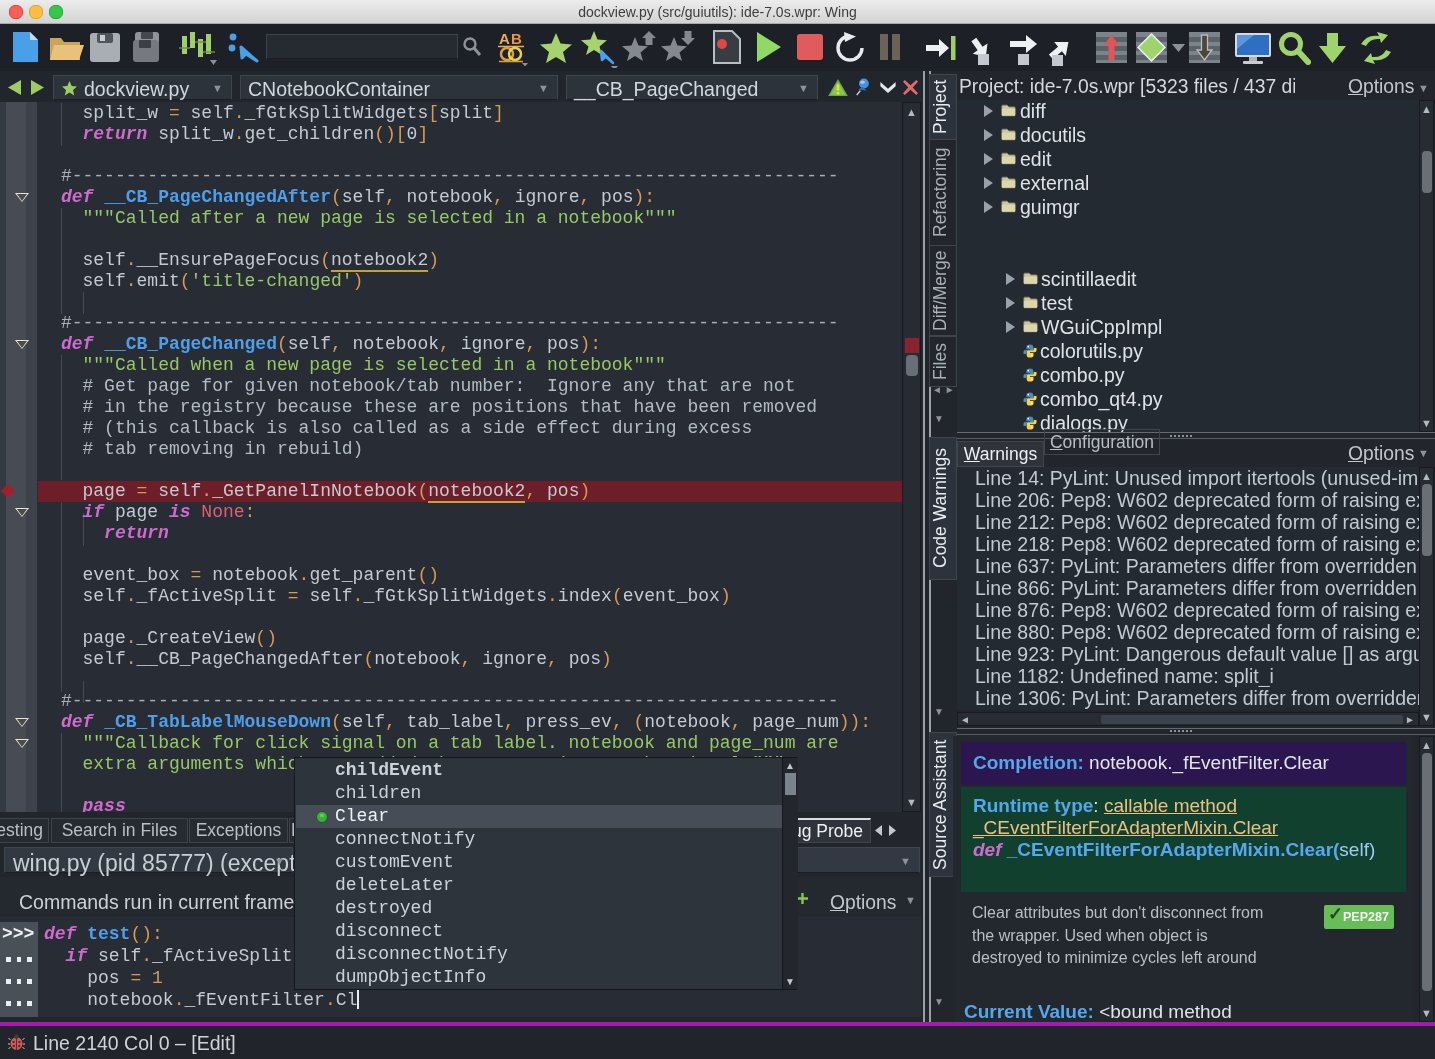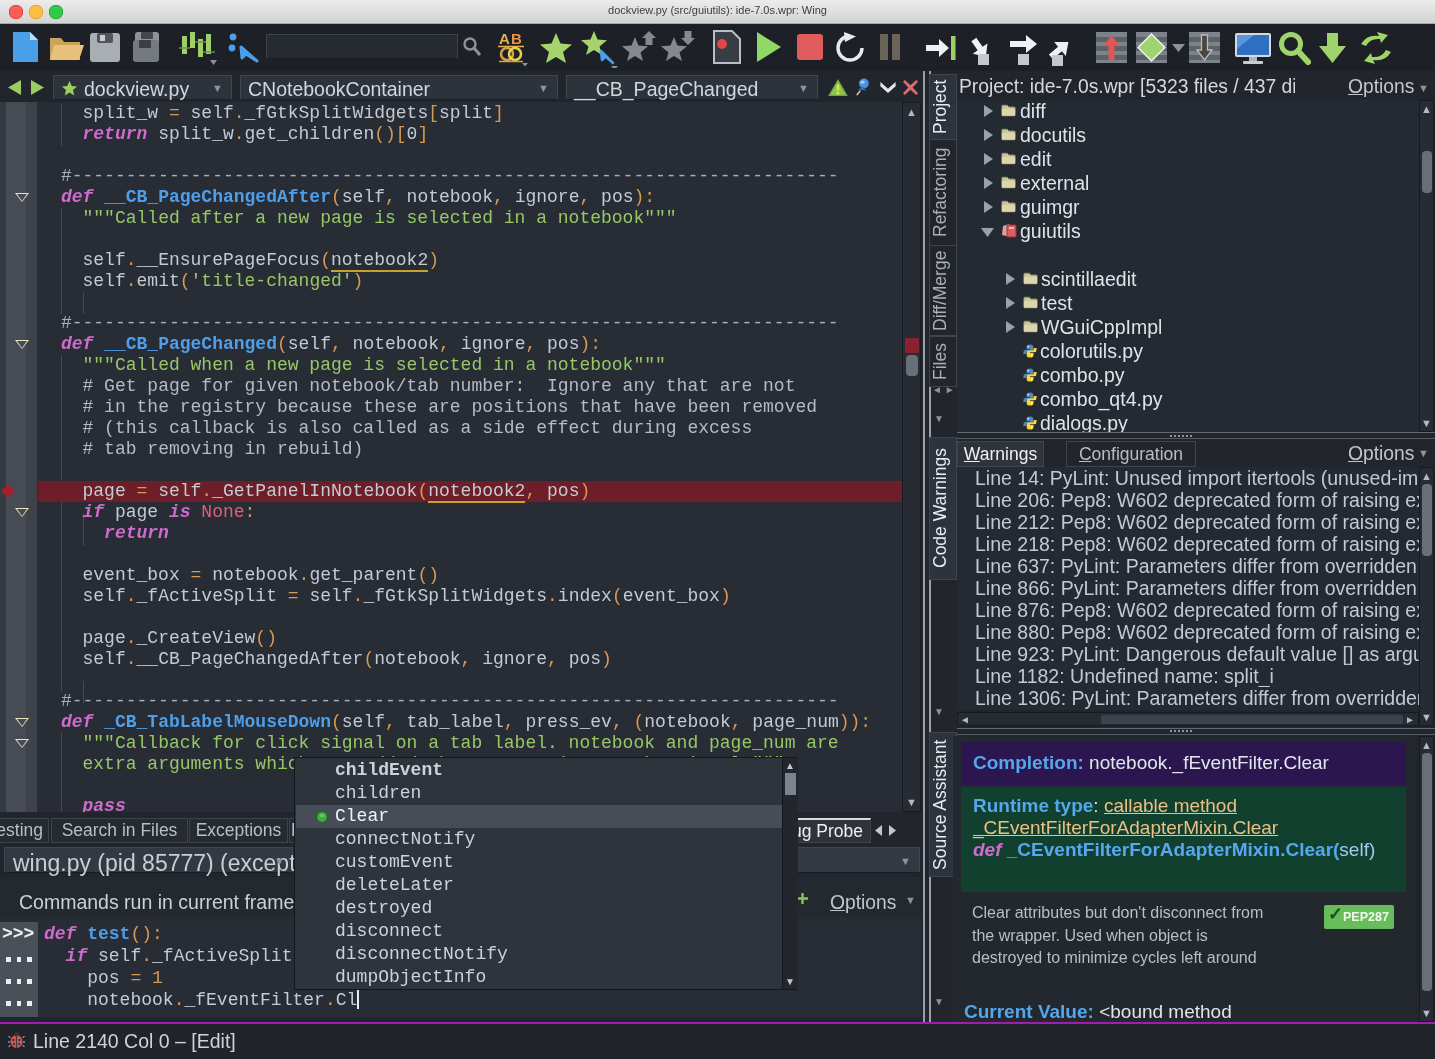--- a/index.html
+++ b/index.html
@@ -3,21 +3,21 @@
 <meta charset="utf-8">
 <style>
   html,body{margin:0;padding:0;}
   body{width:1435px;height:1059px;position:relative;overflow:hidden;background:#21262c;
        font-family:"Liberation Sans",sans-serif;}
   .a{position:absolute;}
   .mono{font-family:"Liberation Mono",monospace;}
   
   #titlebar{left:0;top:0;width:1435px;height:23px;background:linear-gradient(#ececec,#d3d3d3);border-bottom:1px solid #a9a9a9;}
   .tl{width:12px;height:12px;border-radius:6px;top:5px;}
-  #ttext{width:1435px;top:4px;text-align:center;font-size:11px;color:#3d3d3d;}
+  #ttext{width:1435px;top:4px;text-align:center;font-size:14px;color:#3d3d3d;}
   
   #toolbar{left:0;top:24px;width:1435px;height:47px;background:#1d2127;}
   
   #comborow{left:0;top:71px;width:921px;height:31px;background:#21262d;border-bottom:1px solid #15181d;}
   .combo{height:25px;top:75px;background:#2d333b;border:1px solid #40464e;border-bottom-color:#1a1e23;box-sizing:border-box;color:#d2d7dd;font-size:19.5px;}
   .cbtext{top:2px;white-space:nowrap;}
   .carr{color:#8d939b;font-size:11px;top:6px;}
   
   #editor{left:0;top:102px;width:921px;height:710px;background:#272c35;overflow:hidden;}
   #gut1{left:0;top:0;width:6px;height:710px;background:#343a42;}
@@ -363,21 +363,21 @@
     <div class="a" style="left:27px;top:167px;width:4.5px;height:4.5px;background:#eceff2;"></div>
     <div class="a" style="left:6px;top:189px;width:4.5px;height:4.5px;background:#eceff2;"></div>
     <div class="a" style="left:16.5px;top:189px;width:4.5px;height:4.5px;background:#eceff2;"></div>
     <div class="a" style="left:27px;top:189px;width:4.5px;height:4.5px;background:#eceff2;"></div>
   <pre class="a mono" style="margin:0;left:44px;top:110.5px;font-size:18px;line-height:22px;color:#c3cad2;"><i class="k">def</i> <i class="fn">test</i><i class="o">():</i>
   <i class="k">if</i> self<i class="o">.</i>_fActiveSplit
     pos <i class="o">=</i> <i class="o">1</i>
     notebook<i class="o">.</i>_fEventFilter<i class="o">.</i>Cl</pre>
   <div class="a" style="left:357px;top:177px;width:2px;height:20px;background:#e8ecf0;"></div>
 </div>
-<div class="a" id="statusbar" style="left:0;top:1022px;width:1435px;height:37px;background:#21252b;border-top:2px solid #a21caf;box-sizing:border-box;">
+<div class="a" id="statusbar" style="left:0;top:1022px;width:1435px;height:37px;background:#21252b;border-top:4px solid #a21caf;box-sizing:border-box;">
   <svg class="a" style="left:8px;top:8px;" width="17" height="17" viewBox="0 0 17 17">
       <ellipse cx="8.5" cy="9.5" rx="6" ry="6.5" fill="#e05555"></ellipse>
       <circle cx="8.5" cy="2.5" r="2.2" fill="#3a3a3a"></circle>
       <line x1="8.5" y1="4" x2="8.5" y2="16" stroke="#3a3a3a" stroke-width="1.2"></line>
       <circle cx="5.5" cy="8" r="1.2" fill="#3a3a3a"></circle>
       <circle cx="11.5" cy="8" r="1.2" fill="#3a3a3a"></circle>
       <circle cx="5.8" cy="12" r="1.2" fill="#3a3a3a"></circle>
       <circle cx="11.2" cy="12" r="1.2" fill="#3a3a3a"></circle>
       <g stroke="#c8ccd0" stroke-width="1">
         <line x1="2.5" y1="6" x2="0.5" y2="4"></line>
@@ -453,31 +453,20 @@
       <div class="a trow" style="left:0;top:95px;width:477px;height:24px;line-height:24px;">
         <svg class="a" style="left:26px;top:6px;" width="10" height="12" viewBox="0 0 10 12">
           <path d="M1 0 L10 6 L1 12 Z" fill="#9aa1a9"></path>
         </svg>
         <svg class="a" style="left:44px;top:5px;" width="15" height="13" viewBox="0 0 17 14">
           <path d="M1 2 Q1 1 2 1 L7 1 L9 3 L15 3 Q16 3 16 4 L16 12 Q16 13 15 13 L2 13 Q1 13 1 12 Z" fill="#ccc69c" stroke="#8a8668" stroke-width="1"></path>
           <path d="M1 5 L16 5 L16 12 Q16 13 15 13 L2 13 Q1 13 1 12 Z" fill="#dcd6ac"></path>
         </svg>
         <span class="a" style="left:63px;top:0;">guimgr</span>
       </div>
-      <div class="a trow" style="left:0;top:119px;width:477px;height:24px;line-height:24px;">
-        <svg class="a" style="left:24px;top:8px;" width="13" height="10" viewBox="0 0 13 10">
-          <path d="M0 1 L13 1 L6.5 10 Z" fill="#9aa1a9"></path>
-        </svg>
-        <svg class="a" style="left:44px;top:4px;" width="17" height="15" viewBox="0 0 17 15">
-          <path d="M2 3 L8 1 L10 4 L9 14 L1 12 Z" fill="#e0a0a0"></path>
-          <path d="M6 2 L14 2 Q15 2 15 3 L15 13 Q15 14 14 14 L6 14 Z" fill="#d95f5f" stroke="#993333" stroke-width="1"></path>
-          <path d="M8 4 L13 4 L13 6 L8 6 Z" fill="#f0b6b6"></path>
-        </svg>
-        <span class="a" style="left:63px;top:0;">guiutils</span>
-      </div>
       <div class="a trow" style="left:0;top:167px;width:477px;height:24px;line-height:24px;">
         <svg class="a" style="left:48px;top:6px;" width="10" height="12" viewBox="0 0 10 12">
           <path d="M1 0 L10 6 L1 12 Z" fill="#9aa1a9"></path>
         </svg>
         <svg class="a" style="left:66px;top:5px;" width="15" height="13" viewBox="0 0 17 14">
           <path d="M1 2 Q1 1 2 1 L7 1 L9 3 L15 3 Q16 3 16 4 L16 12 Q16 13 15 13 L2 13 Q1 13 1 12 Z" fill="#ccc69c" stroke="#8a8668" stroke-width="1"></path>
           <path d="M1 5 L16 5 L16 12 Q16 13 15 13 L2 13 Q1 13 1 12 Z" fill="#dcd6ac"></path>
         </svg>
         <span class="a" style="left:84px;top:0;">scintillaedit</span>
       </div>
@@ -541,21 +530,21 @@
   <div class="a sbtrack" style="left:498px;top:29px;width:15px;height:332px;">
     <div class="a sbarr" style="top:2px;">▲</div>
     <div class="a sbthumb" style="left:2px;top:50px;width:10px;height:42px;"></div>
     <div class="a sbarr" style="bottom:2px;">▼</div>
   </div>
   <div class="a" style="left:36px;top:361px;width:478px;height:1px;background:#636a72;"></div>
   <div class="a" style="left:36px;top:367px;width:478px;height:1px;background:#565d65;"></div>
   <div class="a" style="left:248px;top:362.5px;width:24px;height:4px;background-image:radial-gradient(circle,#8d939a 30%,transparent 36%);background-size:4px 4px;"></div>
 
   <div class="a htab act" style="left:36px;top:370px;width:87px;line-height:24px;"><u>W</u>arnings</div>
-  <div class="a htab" style="left:123px;top:370px;width:130px;line-height:24px;margin-left:22px;"><u>C</u>onfiguration</div>
+  <div class="a htab" style="left:123px;top:358px;width:116px;line-height:24px;"><u>C</u>onfiguration</div>
   <div class="a opt" style="left:427px;top:372px;"><u>O</u>ptions</div>
   <div class="a carr" style="left:497px;top:376px;">▼</div>
   <div class="a list" id="wlist" style="left:36px;top:396px;width:462px;height:243px;overflow:hidden;">
       <div class="a wrow" style="left:0;top:0px;width:462px;height:22px;line-height:22px;padding-left:18px;box-sizing:border-box;">Line 14: PyLint: Unused import itertools (unused-import)</div>
       <div class="a wrow" style="left:0;top:22px;width:462px;height:22px;line-height:22px;padding-left:18px;box-sizing:border-box;">Line 206: Pep8: W602 deprecated form of raising exception</div>
       <div class="a wrow" style="left:0;top:44px;width:462px;height:22px;line-height:22px;padding-left:18px;box-sizing:border-box;">Line 212: Pep8: W602 deprecated form of raising exception</div>
       <div class="a wrow" style="left:0;top:66px;width:462px;height:22px;line-height:22px;padding-left:18px;box-sizing:border-box;">Line 218: Pep8: W602 deprecated form of raising exception</div>
       <div class="a wrow" style="left:0;top:88px;width:462px;height:22px;line-height:22px;padding-left:18px;box-sizing:border-box;">Line 637: PyLint: Parameters differ from overridden method</div>
       <div class="a wrow" style="left:0;top:110px;width:462px;height:22px;line-height:22px;padding-left:18px;box-sizing:border-box;">Line 866: PyLint: Parameters differ from overridden method</div>
       <div class="a wrow" style="left:0;top:132px;width:462px;height:22px;line-height:22px;padding-left:18px;box-sizing:border-box;">Line 876: Pep8: W602 deprecated form of raising exception</div>

